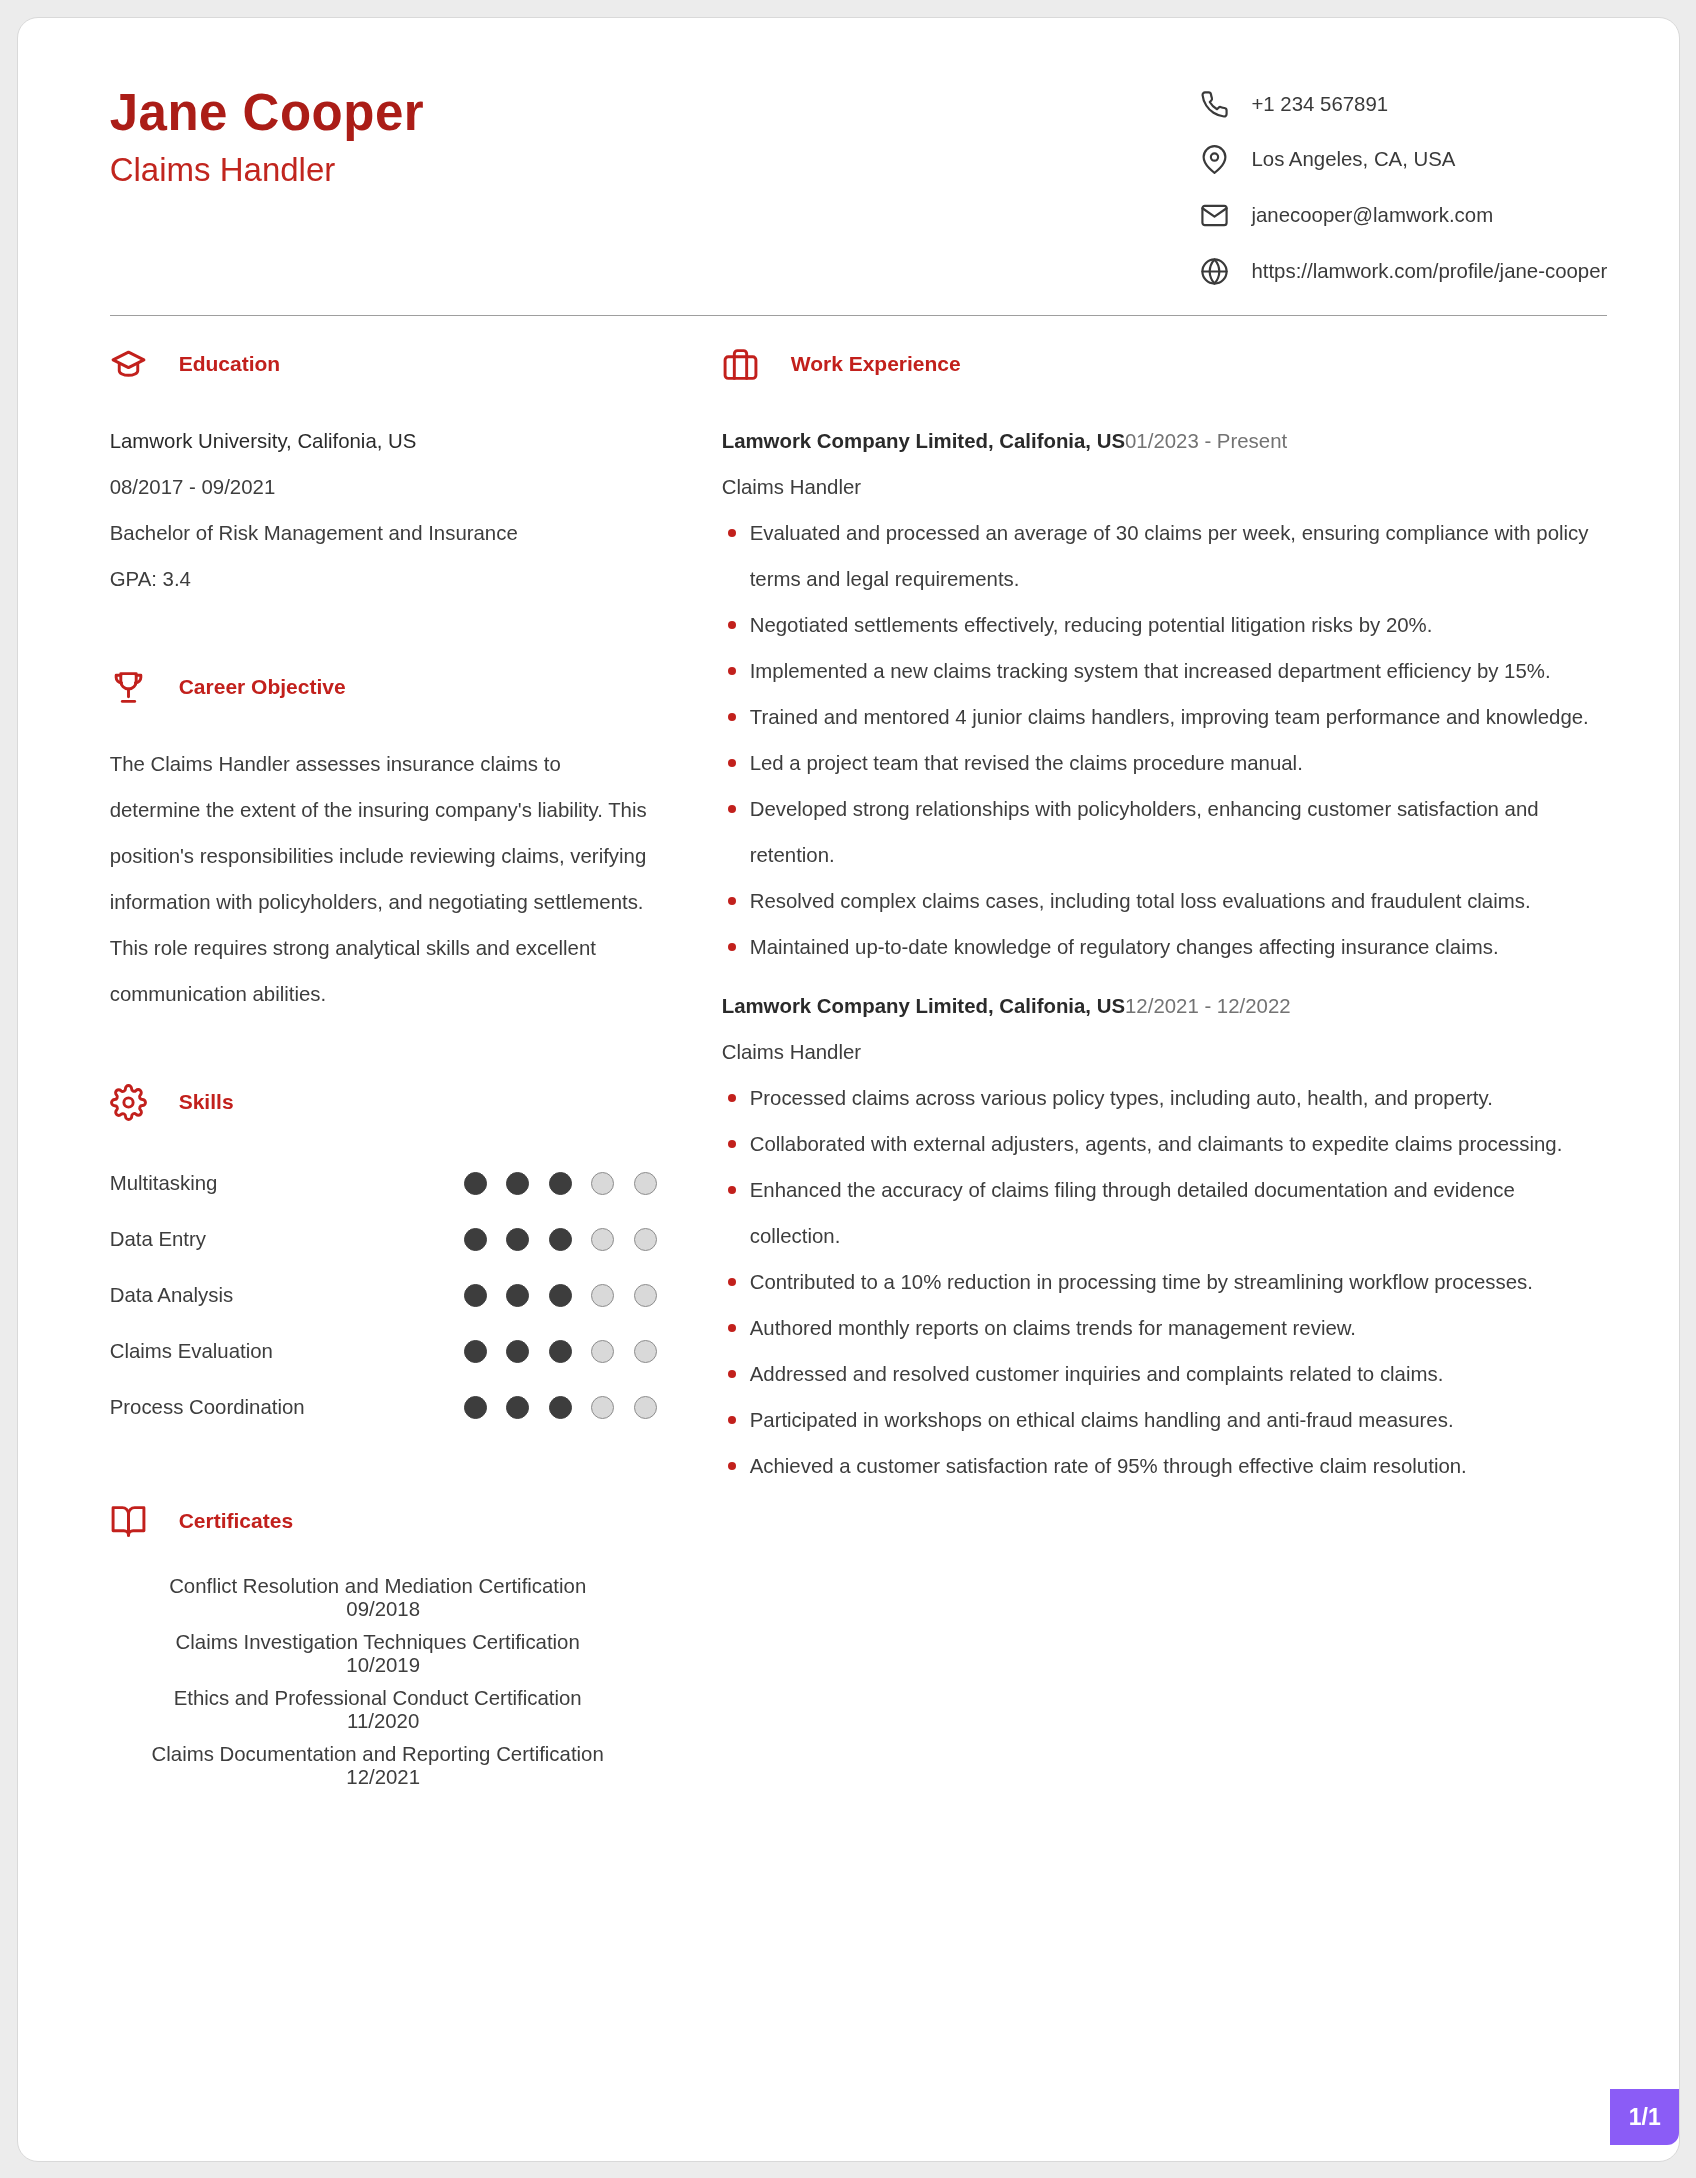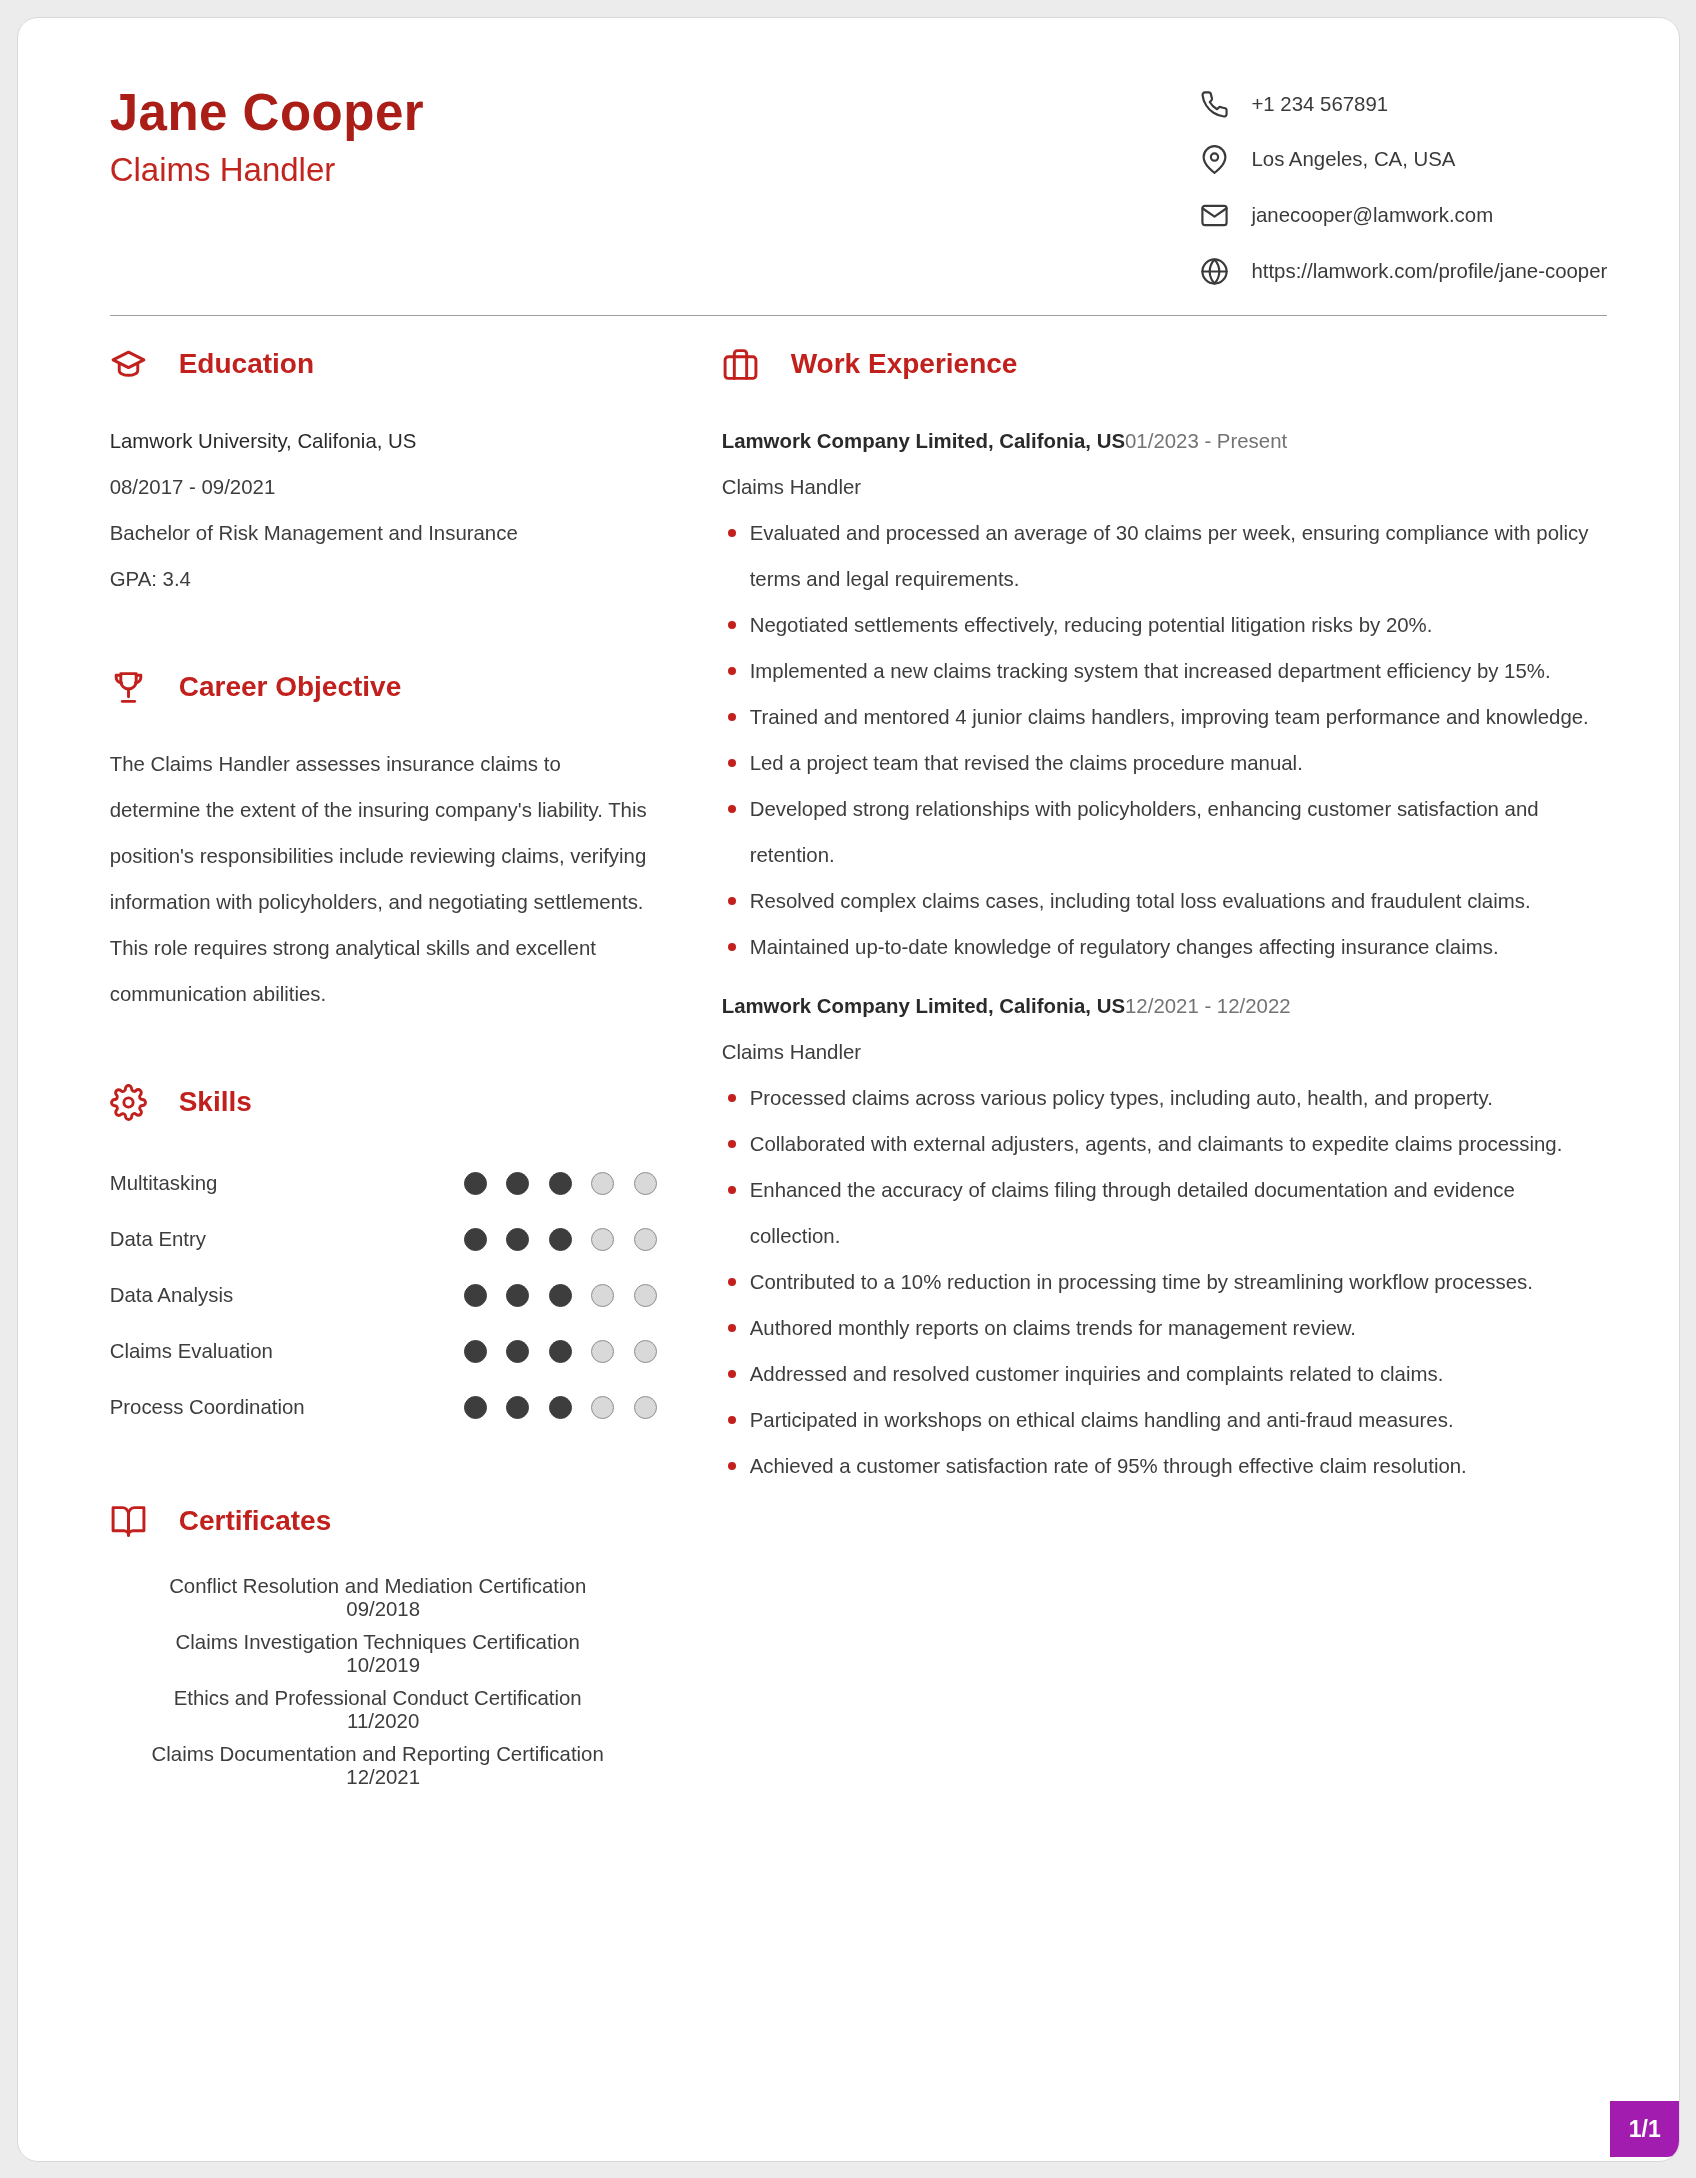--- a/index.html
+++ b/index.html
@@ -27,21 +27,21 @@
   .contact-row { display:flex; align-items:center; gap:22px; font-size:20.4px; color:#3a3a3a; height:39px; }
   .contact-row svg { width:29px; height:29px; stroke:#3a3a3a; fill:none; stroke-width:1.8; stroke-linecap:round; stroke-linejoin:round; flex:0 0 29px; }
   .divider { border:none; border-top:1.9px solid #9e9e9e; margin-top:24px; }
   
   .columns { display:flex; gap:65px; margin-top:30px; }
   .col-left { flex:0 0 547px; width:547px; }
   .col-right { flex:1; min-width:0; }
   .section { margin-bottom:67px; }
   .sec-head { display:flex; align-items:center; gap:32px; margin-bottom:35px; }
   .sec-head svg { width:37px; height:37px; stroke:var(--accent); fill:none; stroke-width:1.9; stroke-linecap:round; stroke-linejoin:round; flex:0 0 37px; }
-  .sec-title { font-size:28px; font-weight:bold; color:var(--accent); }
+  .sec-title { font-size:21px; font-weight:bold; color:var(--accent); }
   
   .line { font-size:20.4px; line-height:46px; color:#3d3d3d; }
   .line.bold { font-weight:normal; color:#2a2a2a; }
   
   .objective { font-size:20.4px; line-height:46px; color:#3d3d3d; }
   
   .skill-row { display:flex; align-items:center; height:56px; font-size:20.4px; }
   .skill-dots { margin-left:auto; display:flex; gap:19.5px; }
   .dot { width:23px; height:23px; border-radius:50%; background:#d9d9d9; border:1.9px solid #8d8d8d; }
   .dot.filled { background:#3d3d3d; border-color:#3d3d3d; }
@@ -56,23 +56,23 @@
   .job-dates { font-size:20.4px; color:#737373; }
   .job-role { font-size:20.4px; line-height:46px; }
   ul.bullets { list-style:none; }
   ul.bullets li { position:relative; padding-left:28px; font-size:20.4px; line-height:46px; }
   ul.bullets li::before {
     content:""; position:absolute; left:6.5px; top:19.5px;
     width:8.3px; height:8.3px; border-radius:50%; background:var(--accent);
   }
   
   .page-badge {
-    position:absolute; right:0; bottom:4px;
+    position:absolute; right:0; bottom:16px;
     width:69px; height:56px;
-    background:#a21caf; color:#ffffff;
+    background:#8b5cf6; color:#ffffff;
     display:flex; align-items:center; justify-content:center;
     font-size:23px; font-weight:bold;
     border-radius:0 0 12px 0;
   }
 </style>
 </head>
 <body style="--accent: #c2201c;">
 
 <div class="card">
 

